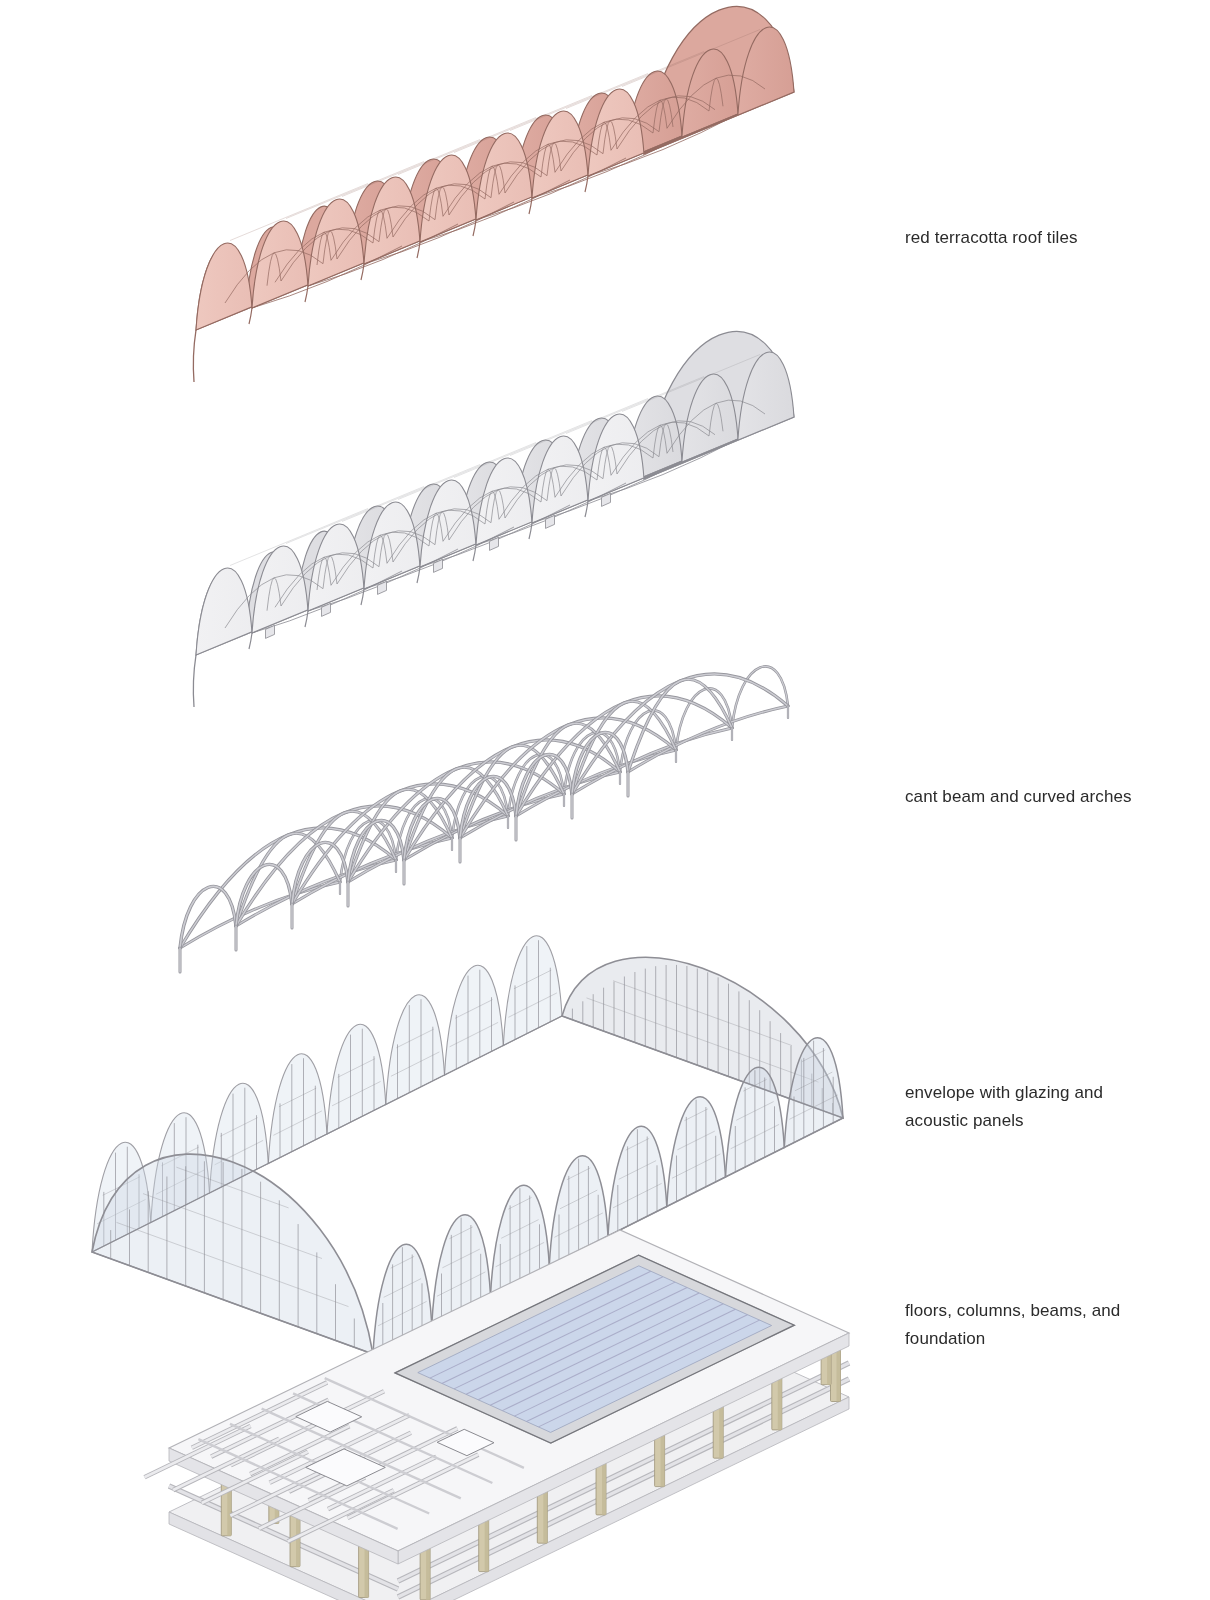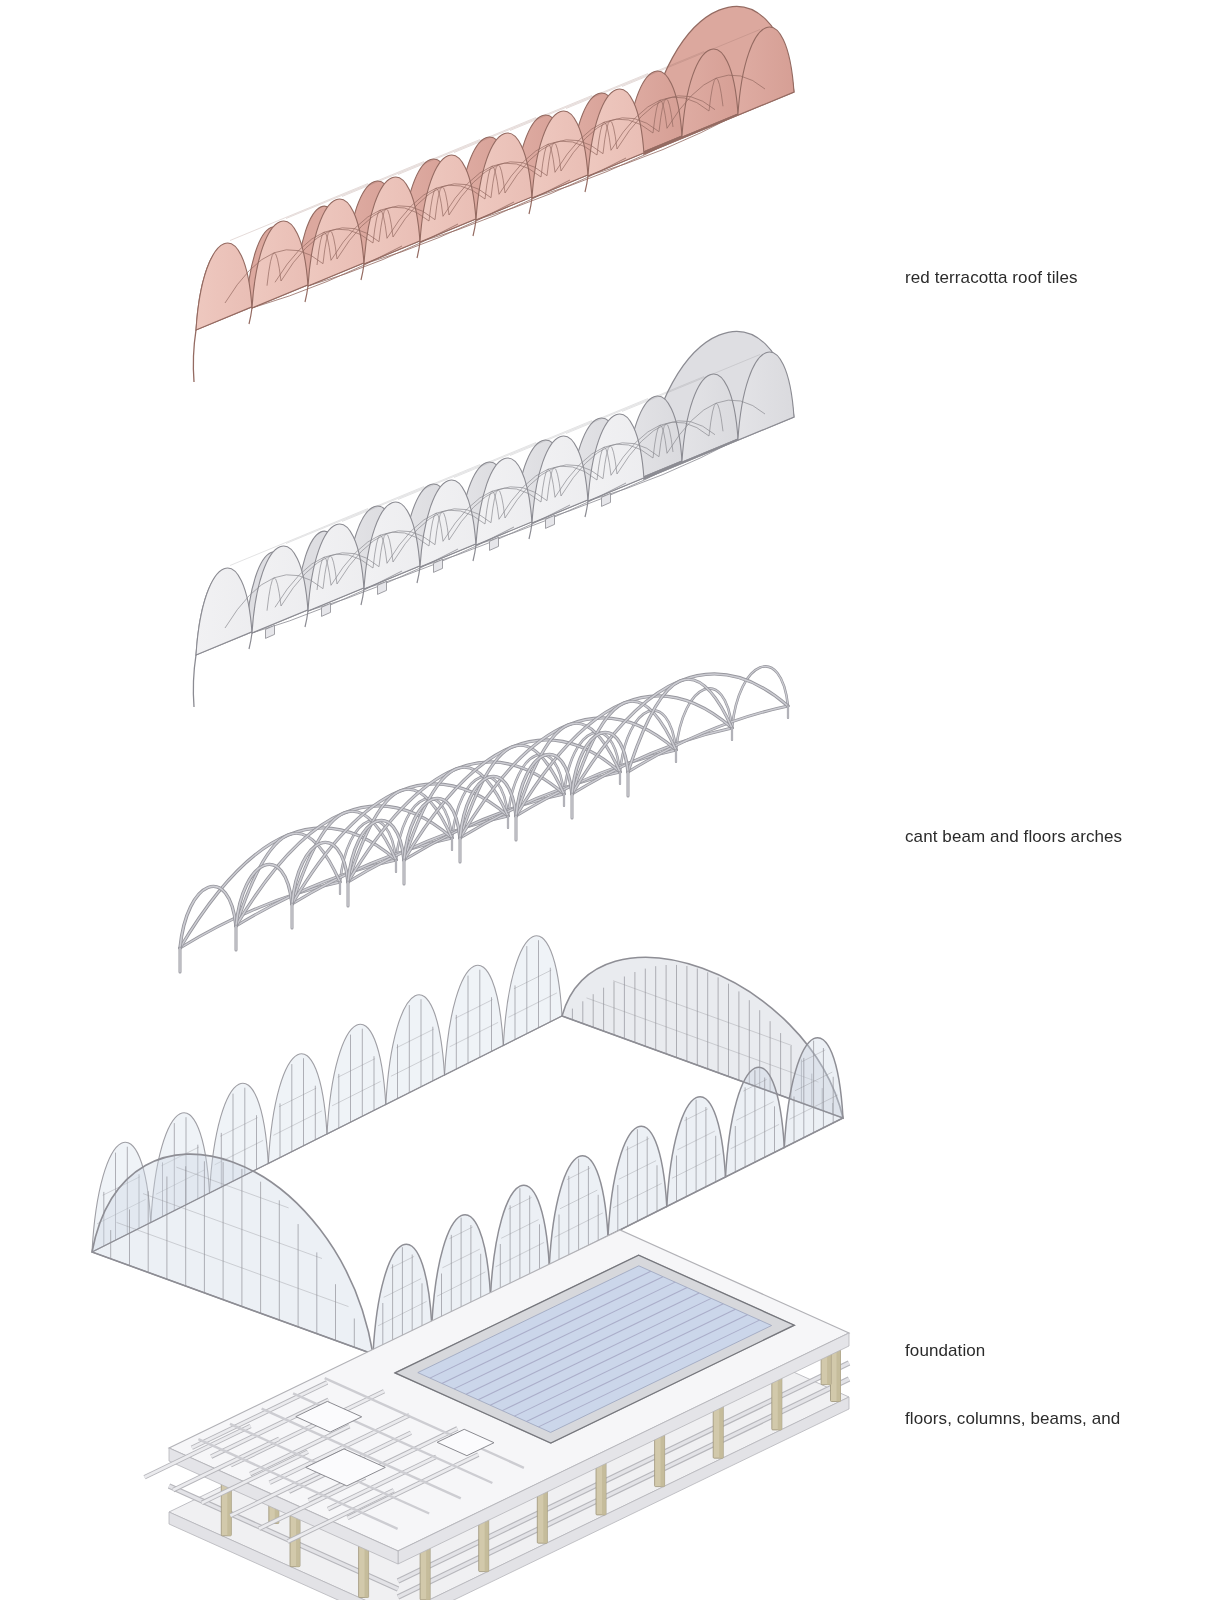--- a/index.html
+++ b/index.html
@@ -1,21 +1,21 @@
 <!DOCTYPE html>
 <html><head>
 <meta charset="utf-8">
 <style>
   html,body{margin:0;padding:0;background:#ffffff;}
   #page{position:relative;width:1210px;height:1600px;background:#ffffff;overflow:hidden;
         font-family:"Liberation Sans","DejaVu Sans",sans-serif;}
   #diagram-svg{position:absolute;left:0;top:0;}
   .label{position:absolute;left:905px;width:300px;font-size:17px;line-height:28px;
          color:#2b2b2b;letter-spacing:0.1px;}
-  .label div{white-space:nowrap;margin-top:40px;}
+  .label div{white-space:nowrap;}
 </style>
 </head>
 <body>
 
 <div id="page">
   <svg id="diagram-svg" width="1210" height="1600" viewBox="0 0 1210 1600">
     <defs id="svg-defs">
         <linearGradient id="grad-terra" x1="0" y1="0" x2="1" y2="0">
     <stop offset="0" stop-color="#eec8bf"></stop>
           <stop offset="0.55" stop-color="#e4b4ab"></stop>
@@ -568,20 +568,24 @@
         <path d="M 295.8,1416.6 L 327.3,1401.4 L 361.7,1416.8 L 330.1,1432.1 Z" fill="#fbfbfd" stroke="#8b8b91" stroke-width="1"></path>
         <path d="M 437.1,1442.3 L 464.2,1429.3 L 494.0,1442.7 L 466.9,1455.7 Z" fill="#fbfbfd" stroke="#8b8b91" stroke-width="1"></path>
       </g>
   </svg>
 
   <div class="label" style="top:224px">
     <div>red terracotta roof tiles</div>
     <div></div>
   </div>
   <div class="label" style="top:783px">
-    <div>cant beam and floors arches</div>
+    <div>cant beam and curved arches</div>
     <div></div>
   </div>
+  <div class="label" style="top:1079px">
+    <div>envelope with glazing and</div>
+    <div>acoustic panels</div>
+  </div>
   <div class="label" style="top:1297px">
+    <div>floors, columns, beams, and</div>
     <div>foundation</div>
-    <div>floors, columns, beams, and</div>
   </div>
 </div>
 
 </body></html>

